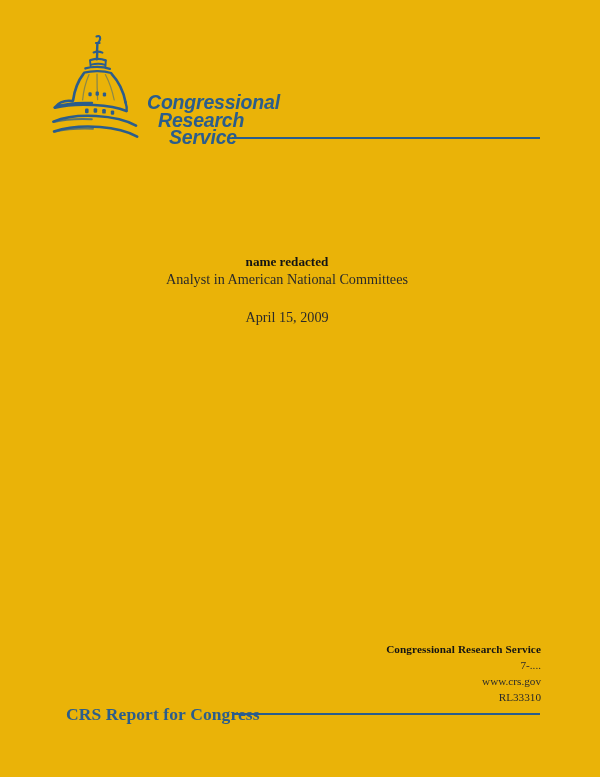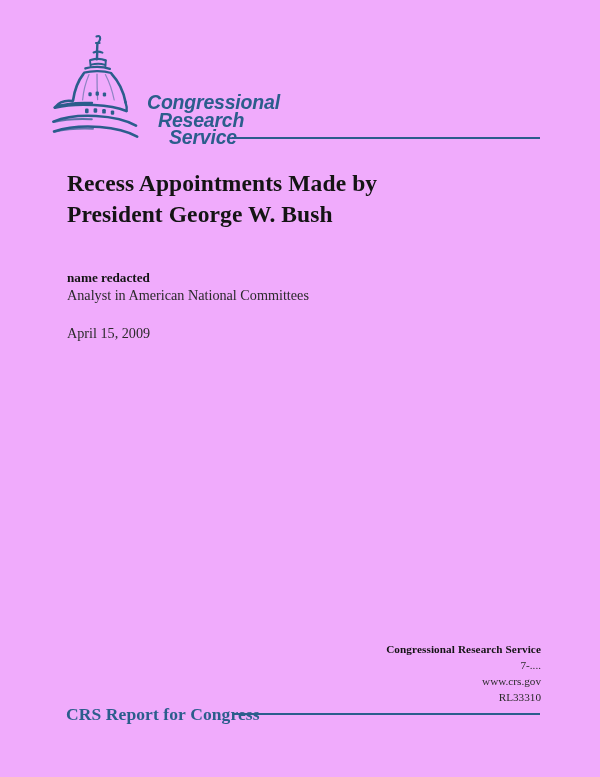--- a/index.html
+++ b/index.html
@@ -12,21 +12,21 @@
     height: 777px;
     position: relative;
     font-family: "Liberation Serif", "DejaVu Serif", serif;
     color: #1a1a1a;
     overflow: hidden;
   }
 
   .page {
     position: absolute;
     inset: 0;
-    background: #f0abfc;
+    background: #eab308;
   }
 
   
   .header {
     position: absolute;
     left: 0;
     top: 0;
     width: 600px;
     height: 160px;
   }
@@ -82,22 +82,23 @@
     line-height: 31px;
     color: #141414;
     letter-spacing: 0.1px;
   }
   .title span { display: block; }
 
   
   .byline {
     position: absolute;
     left: 67px;
-    top: 269px;
+    top: 253px;
     width: 440px;
+    text-align: center;
   }
   .author-group { margin-bottom: 19px; }
   .author-name {
     font-weight: bold;
     font-size: 13.2px;
     line-height: 17px;
     color: #141414;
   }
   .author-role {
     font-size: 14.2px;
@@ -233,24 +234,20 @@
 
     <div class="wordmark">
       <span class="w1">Congressional</span>
       <span class="w2">Research</span>
       <span class="w3">Service</span>
     </div>
 
     <div class="header-rule"></div>
   </div>
 
-  <div class="title">
-    <span>Recess Appointments Made by</span>
-    <span>President George W. Bush</span>
-  </div>
 
   <div class="byline">
 
     <div class="author-group">
       <div class="author-name">name redacted</div>
       <div class="author-role">Analyst in American National Committees</div>
     </div>
 
 
     <div class="doc-date">April 15, 2009</div>

